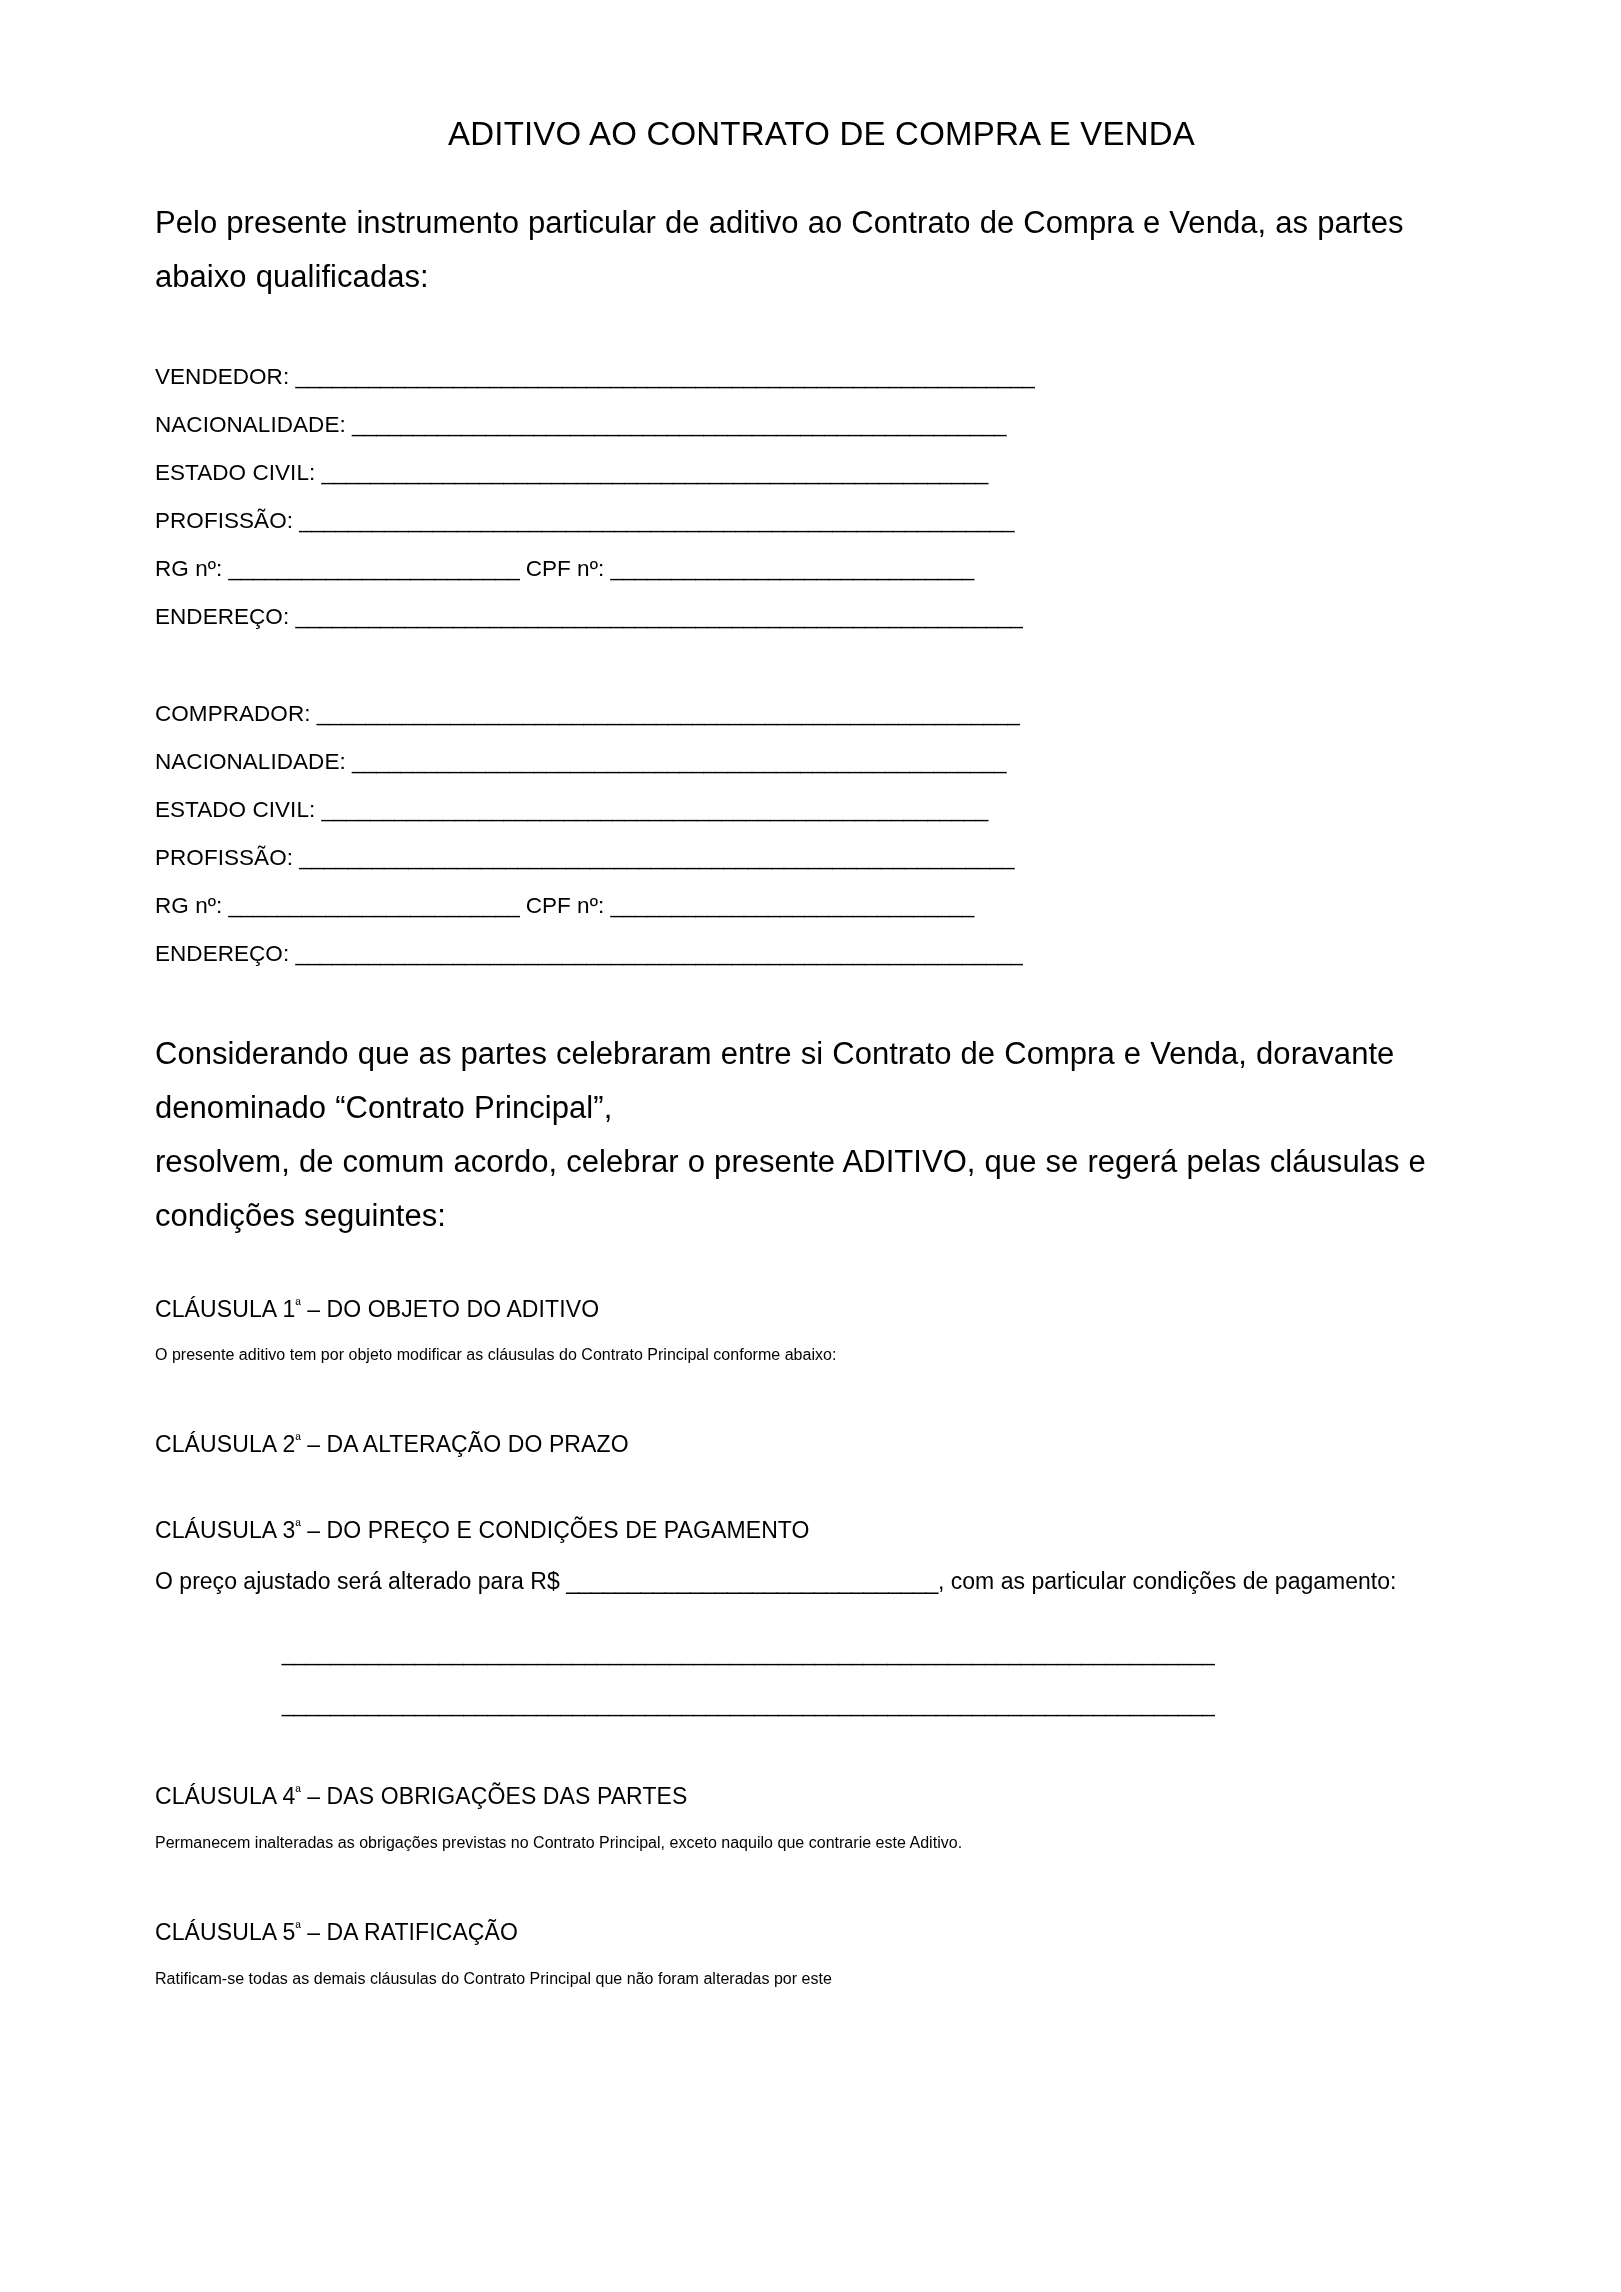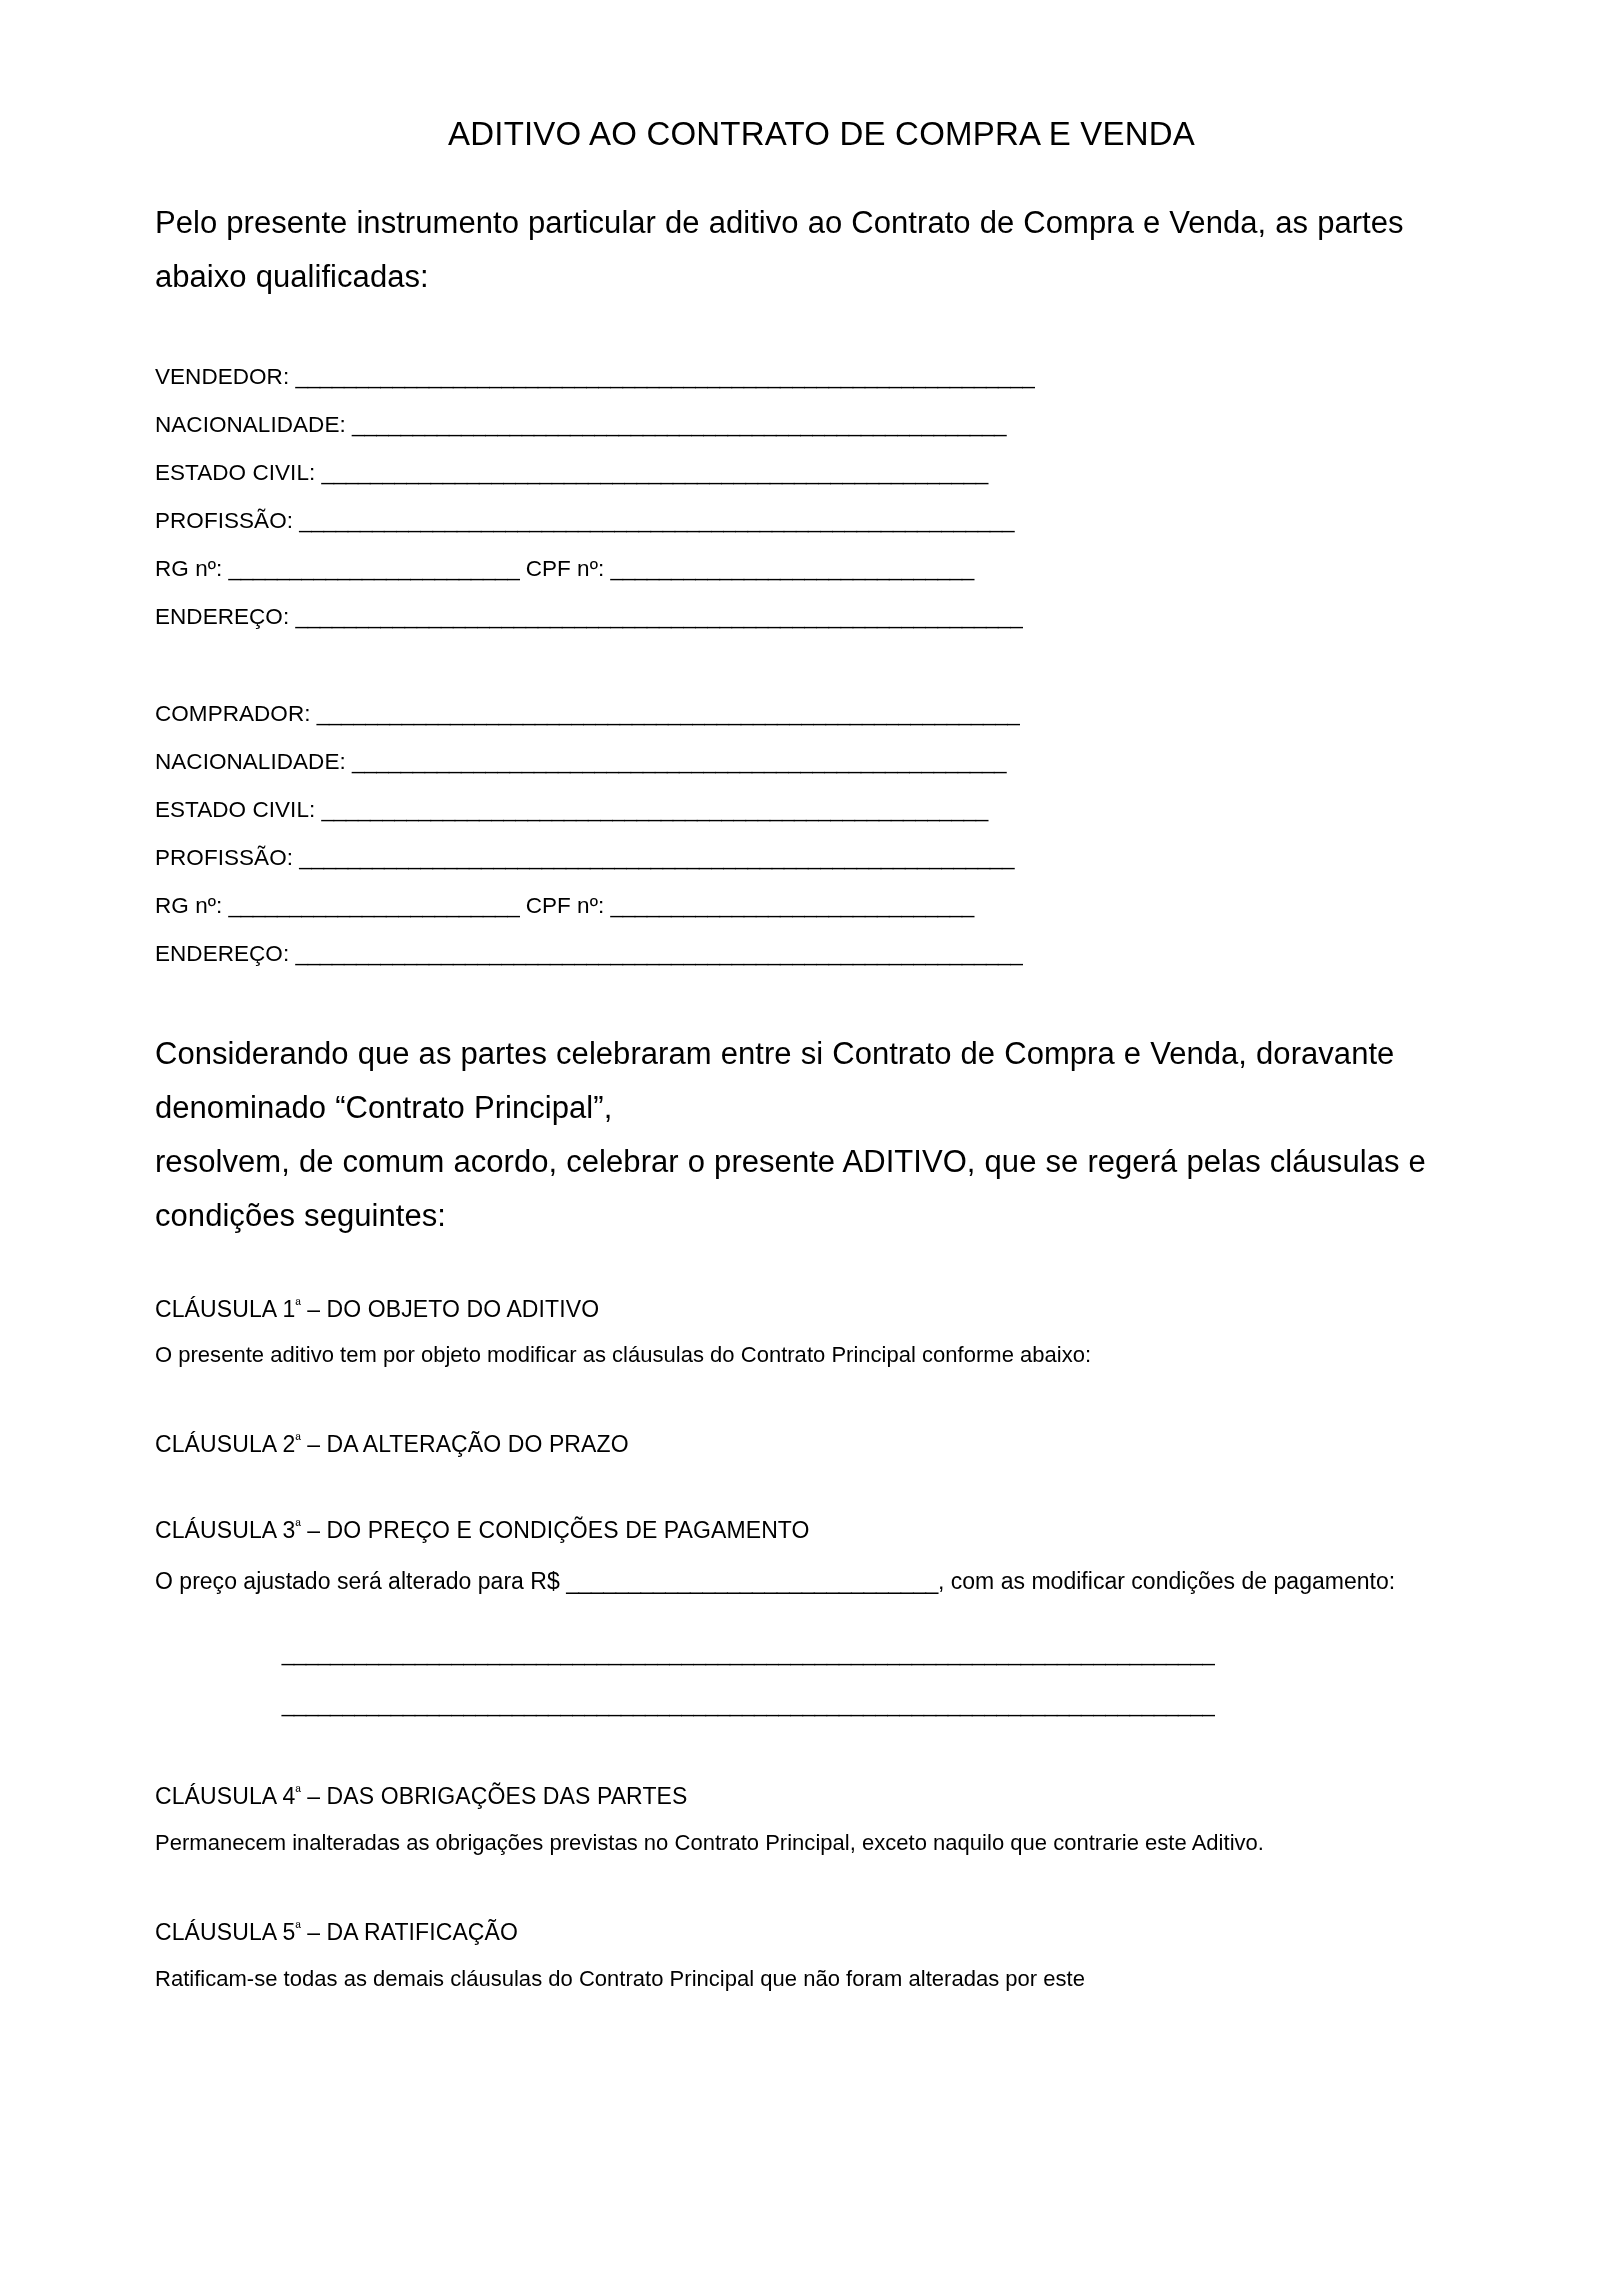--- a/index.html
+++ b/index.html
@@ -82,21 +82,21 @@
     margin: 0 0 3.9px 0;
     letter-spacing: 0.1px;
     white-space: nowrap;
   }
   .clause-title sup {
     font-size: 0.62em;
     vertical-align: 0.52em;
     line-height: 0;
   }
   .clause-body {
-    font-size: 22px;
+    font-size: 16px;
     line-height: 46px;
     margin: 0;
     letter-spacing: 0.02px;
   }
   .clause-body.wide {
     font-size: 23px;
     line-height: 54px;
     width: 1333px;
   }
   .blank-lines {
@@ -149,21 +149,21 @@
       <div class="clause-title"><span>CLÁUSULA </span><span>1</span><sup>ª</sup><span> – DO OBJETO DO ADITIVO</span></div>
       <p class="clause-body">O presente aditivo tem por objeto modificar as cláusulas do Contrato Principal conforme abaixo:</p>
     </div>
 
     <div class="clause">
       <div class="clause-title"><span>CLÁUSULA </span><span>2</span><sup>ª</sup><span> – DA ALTERAÇÃO DO PRAZO</span></div>
     </div>
 
     <div class="clause">
       <div class="clause-title"><span>CLÁUSULA </span><span>3</span><sup>ª</sup><span> – DO PREÇO E CONDIÇÕES DE PAGAMENTO</span></div>
-      <p class="clause-body wide"><span>O preço ajustado será alterado para R$ </span><span class="fill">______________________________</span><span>, com as modificar condições de pagamento:</span></p>
+      <p class="clause-body wide"><span>O preço ajustado será alterado para R$ </span><span class="fill">______________________________</span><span>, com as particular condições de pagamento:</span></p>
       <div class="blank-lines">
         <div class="blank-line">_____________________________________________________________________________</div>
         <div class="blank-line">_____________________________________________________________________________</div>
       </div>
     </div>
 
     <div class="clause">
       <div class="clause-title"><span>CLÁUSULA </span><span>4</span><sup>ª</sup><span> – DAS OBRIGAÇÕES DAS PARTES</span></div>
       <p class="clause-body">Permanecem inalteradas as obrigações previstas no Contrato Principal, exceto naquilo que contrarie este Aditivo.</p>
     </div>

